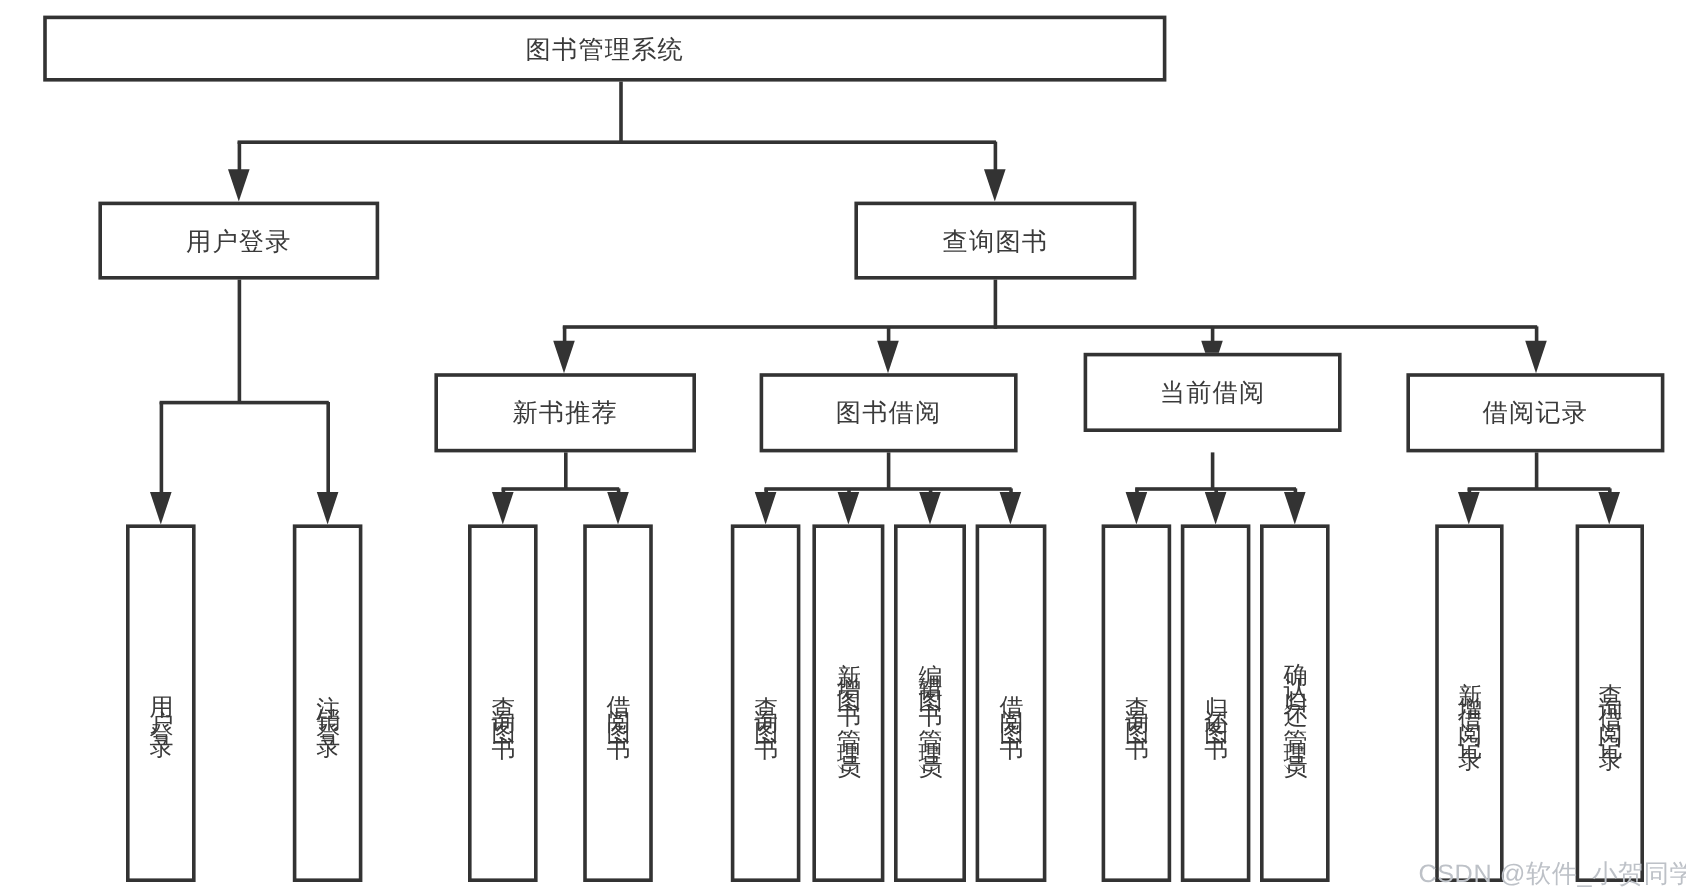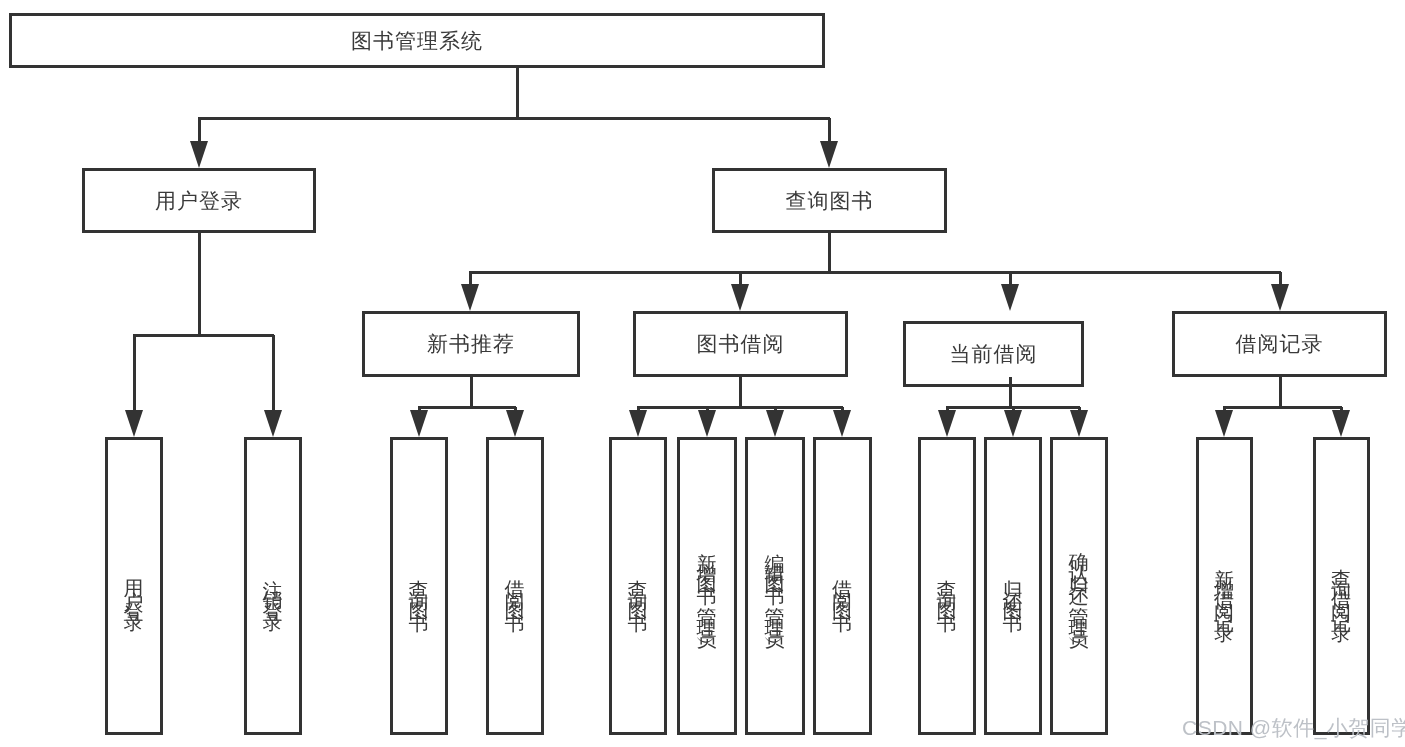--- a/index.html
+++ b/index.html
@@ -26,21 +26,21 @@
       border-left:9px solid transparent;border-right:9px solid transparent;
       border-top:27px solid var(--line);}
   .wm{position:absolute;left:1182px;top:714px;font-size:21px;color:var(--watermark);
       letter-spacing:0.5px;white-space:nowrap;}
 </style>
 </head>
 <body>
 
 <div id="canvas">
 
-  <div class="box h" style="left:9px;top:13px;width:816px;height:55px">
+  <div class="box h" style="left:36px;top:13px;width:936px;height:55px">
     <span>图书管理系统</span>
   </div>
 
   <div class="vl" style="left:516px;top:68px;height:50px"></div>
   <div class="hl" style="left:198px;top:117px;width:632px"></div>
   <div class="vl" style="left:198px;top:118px;height:28px"></div>
   <div class="vl" style="left:828px;top:118px;height:28px"></div>
   <div class="ar" style="left:190px;top:141px"></div>
   <div class="ar" style="left:820px;top:141px"></div>
 
@@ -68,21 +68,21 @@
   <div class="ar" style="left:731px;top:284px"></div>
   <div class="ar" style="left:1001px;top:284px"></div>
   <div class="ar" style="left:1271px;top:284px"></div>
 
   <div class="box h" style="left:633px;top:311px;width:215px;height:66px">
     <span>图书借阅</span>
   </div>
   <div class="box h" style="left:362px;top:311px;width:218px;height:66px">
     <span>新书推荐</span>
   </div>
-  <div class="box h" style="left:903px;top:321px;width:181px;height:66px">
+  <div class="box h" style="left:903px;top:294px;width:215px;height:66px">
     <span>当前借阅</span>
   </div>
   <div class="box h" style="left:1172px;top:311px;width:215px;height:66px">
     <span>借阅记录</span>
   </div>
 
   <div class="vl" style="left:470px;top:377px;height:31px"></div>
   <div class="hl" style="left:418px;top:406px;width:98px"></div>
   <div class="vl" style="left:418px;top:407px;height:8px"></div>
   <div class="vl" style="left:514px;top:407px;height:8px"></div>

